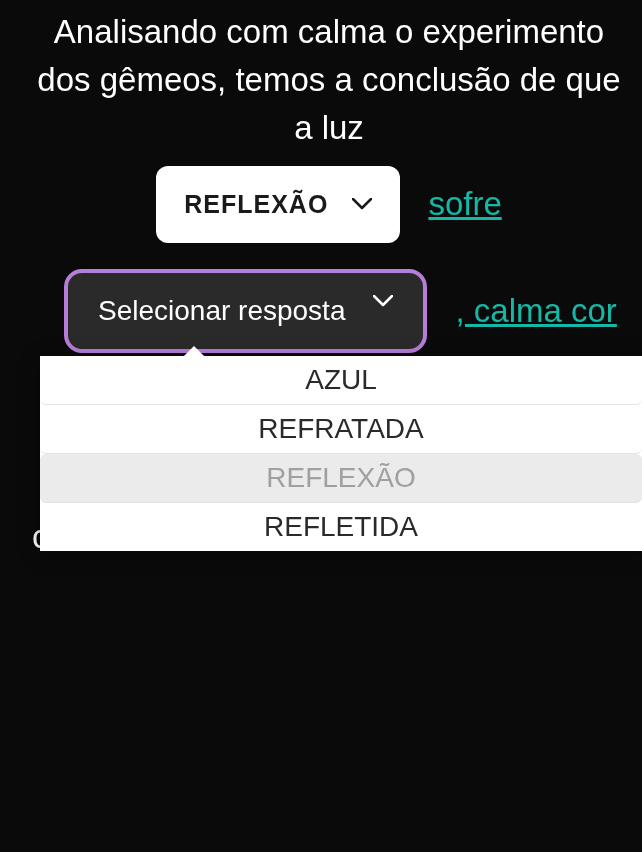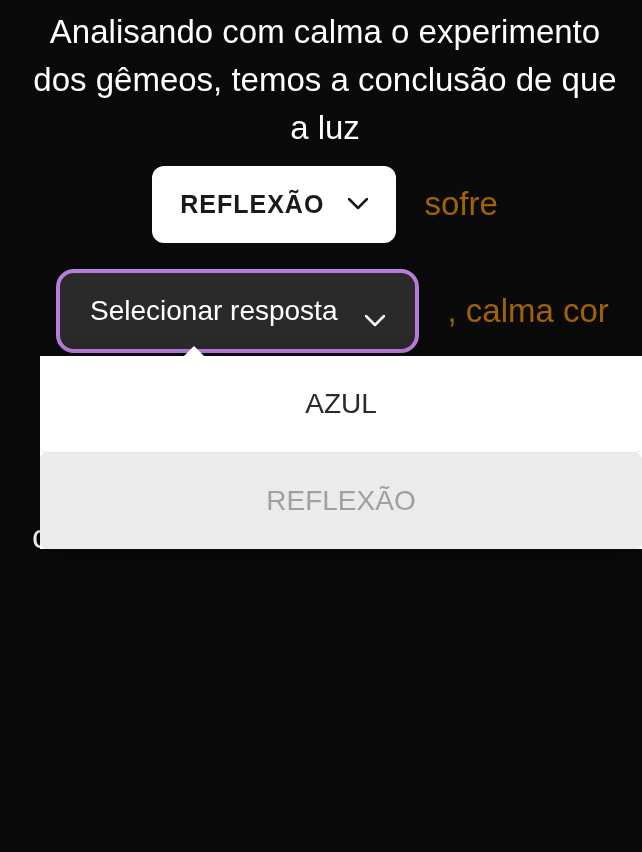--- a/index.html
+++ b/index.html
@@ -10,21 +10,21 @@
     body {
       width: 642px;
       height: 852px;
       background: #0a0a0a;
       font-family: -apple-system, BlinkMacSystemFont, 'Segoe UI', sans-serif;
       color: #fff;
       overflow: hidden;
       position: relative;
     }
     .content {
-      padding: 8px 20px 0 28px;
+      padding: 8px 20px 0 36px;
       text-align: center;
     }
     .question-text {
       font-size: 33px;
       line-height: 1.45;
       font-weight: 400;
       color: #fff;
     }
     .inline-row {
       display: flex;
@@ -47,38 +47,39 @@
       letter-spacing: 1px;
       cursor: pointer;
     }
     .dropdown-select {
       background: #2a2a2a;
       color: #fff;
       border: 4px solid #b87cd9;
       border-radius: 18px;
       padding: 22px 30px;
       display: inline-flex;
-      align-items: flex-end;
+      align-items: flex-start;
       gap: 28px;
       font-size: 28px;
       font-weight: 400;
       cursor: pointer;
       position: relative;
     }
     .row2 {
       display: flex;
       align-items: center;
       gap: 28px;
       margin-top: 26px;
       margin-left: 28px;
       justify-content: flex-start;
     }
     .inline-text {
       font-size: 33px;
-      color: #a16207;
+      color: #14b8a6;
+      text-decoration: underline;
     }
     .chevron-down {
       width: 20px;
       height: 12px;
       display: inline-block;
     }
     .chevron-down svg {
       width: 100%;
       height: 100%;
       display: block;
@@ -96,21 +97,21 @@
       position: absolute;
       top: -10px;
       left: 142px;
       width: 0;
       height: 0;
       border-left: 12px solid transparent;
       border-right: 12px solid transparent;
       border-bottom: 12px solid #fff;
     }
     .dropdown-option {
-      padding: 32px 0;
+      padding: 8px 0;
       text-align: center;
       font-size: 28px;
       font-weight: 500;
       color: #2a2a2a;
       border-bottom: 1px solid #e5e5e5;
       cursor: pointer;
       border-radius: 6px;
     }
     .dropdown-option:last-child {
       border-bottom: none;
@@ -156,14 +157,16 @@
     </div>
     <span class="inline-text">, calma cor</span>
   </div>
 </div>
 
 <span class="hidden-char">c</span>
 
 <div class="dropdown-menu">
   <div class="dropdown-arrow"></div>
   <div class="dropdown-option">AZUL</div>
+  <div class="dropdown-option">REFRATADA</div>
   <div class="dropdown-option disabled">REFLEXÃO</div>
+  <div class="dropdown-option">REFLETIDA</div>
 </div>
 
 </body></html>

